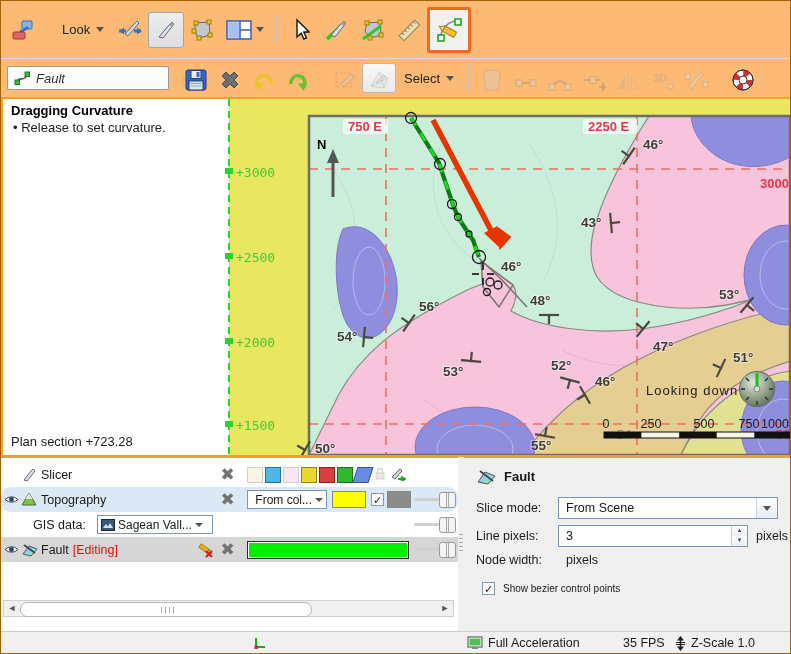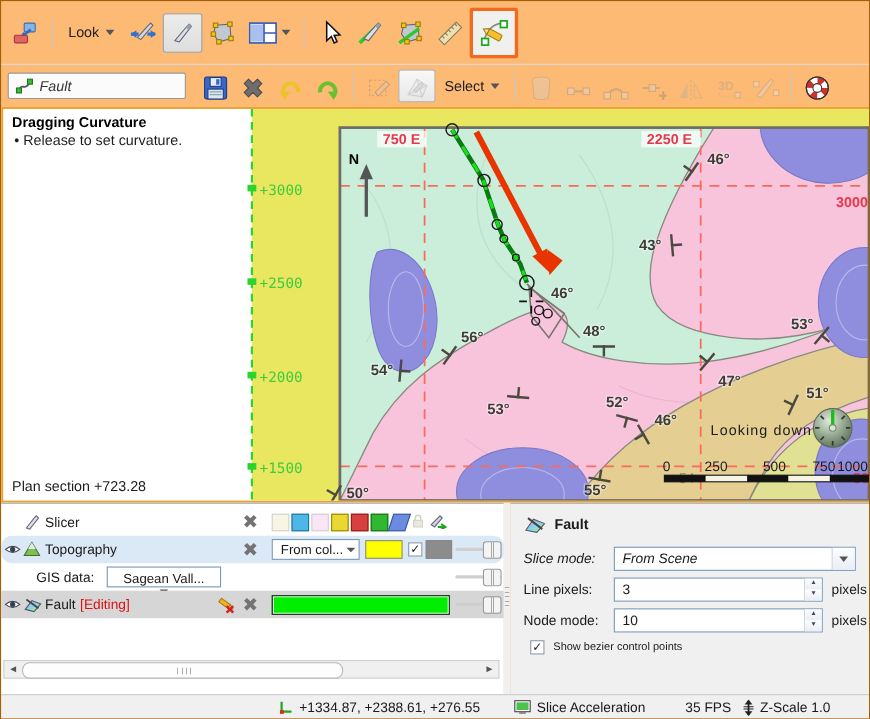--- a/index.html
+++ b/index.html
@@ -566,21 +566,21 @@
       <div class="swatch" style="position:absolute;left:331px;top:4px;width:34px;background:#ffff00;"></div>
       <div class="chk" style="position:absolute;left:370px;top:6px;">✓</div>
       <div class="swatch" style="position:absolute;left:386px;top:4px;width:24px;background:#8c8c8c;"></div>
       <div class="slider" style="left:413px;">
           <div class="thumb"></div>
         </div>
     </div>
 
     <div class="lrow" style="top:54px;">
       <span class="name" style="margin-left:32px">GIS data:</span>
-      <div class="minidd" style="position:absolute;left:96px;top:3px;width:104px;flex-direction:column;">
+      <div class="minidd" style="position:absolute;left:96px;top:3px;width:116px;">
         <svg width="14" height="12">
           <rect x="0.5" y="0.5" width="13" height="11" fill="#385a78" stroke="#223"></rect>
           <path d="M2 9 L5 5 L7 7.5 L9 4 L12 9 Z" fill="#cfe0ee"></path>
         </svg>
         <span class="t">Sagean Vall...</span>
         <span class="caret" style="border-top-width:4px;"></span>
       </div>
       <div class="slider" style="left:413px;">
           <div class="thumb"></div>
         </div>
@@ -639,72 +639,64 @@
           <stop offset="0" stop-color="#f080c0"></stop>
               <stop offset=".5" stop-color="#80d8f0"></stop>
               <stop offset="1" stop-color="#c8e860"></stop>
         </linearGradient>
           </defs>
         <polygon points="2,14 9,4 19,8 12,16" fill="url(#fg2)" stroke="#556"></polygon>
         <path d="M4 3 L17 13" stroke="#444" stroke-width="1.8"></path>
       </svg>
       <span class="t">Fault</span>
     </div>
-    <div class="frow" style="top:39px;font-style:italic;">
+    <div class="frow" style="top:39px;">
       <span class="flabel">Slice mode:</span>
       <div class="selectbox">
         <span class="val">From Scene</span>
         <span class="arr">
             <span class="caret"></span>
           </span>
       </div>
     </div>
     <div class="frow" style="top:67px;">
       <span class="flabel">Line pixels:</span>
       <div class="spinbox">
         <span class="val">3</span>
         <span class="spins">
             <div>▲</div>
             <div>▼</div>
           </span>
       </div>
       <span class="unit">pixels</span>
     </div>
     <div class="frow" style="top:95px;">
-      <span class="flabel">Node mode:</span>
-      <div class="spinbox">
-        <span class="val">10</span>
-        <span class="spins">
-            <div>▲</div>
-            <div>▼</div>
-          </span>
-      </div>
+      <span class="flabel">Node width:</span>
       <span class="unit">pixels</span>
     </div>
     <div class="frow" style="top:124px;left:18px;gap:8px;">
       <div class="chk">✓</div>
       <span style="font-size:10px">Show bezier control points</span>
     </div>
   </div>
 
   <div class="statusbar">
     <div class="item" style="left:252px;">
       <svg width="14" height="14">
         <path d="M3 2 V11 H12" fill="none" stroke="#1da81d" stroke-width="2"></path>
         <rect x="1.5" y="9.5" width="3.5" height="3.5" fill="#d03020"></rect>
       </svg>
-      <span>+1334.87, +2388.61, +276.55</span>
     </div>
     <div class="item" style="left:466px;">
       <svg width="16" height="14">
         <rect x="1" y="1" width="14" height="10" fill="#fff" stroke="#444"></rect>
         <rect x="2.5" y="2.5" width="11" height="7" fill="#4cc24c"></rect>
         <rect x="5" y="11" width="6" height="2" fill="#888"></rect>
       </svg>
-      <span>Slice Acceleration</span>
+      <span>Full Acceleration</span>
     </div>
     <div class="item" style="left:622px;">
       <span>35 FPS</span>
     </div>
     <div class="item" style="left:674px;">
       <svg width="11" height="15">
         <line x1="5.5" y1="1" x2="5.5" y2="14" stroke="#222" stroke-width="1.6"></line>
         <polygon points="5.5,0 2,4.5 9,4.5" fill="#222"></polygon>
         <polygon points="5.5,15 2,10.5 9,10.5" fill="#222"></polygon>
         <line x1="1" y1="6.5" x2="10" y2="6.5" stroke="#222"></line>

